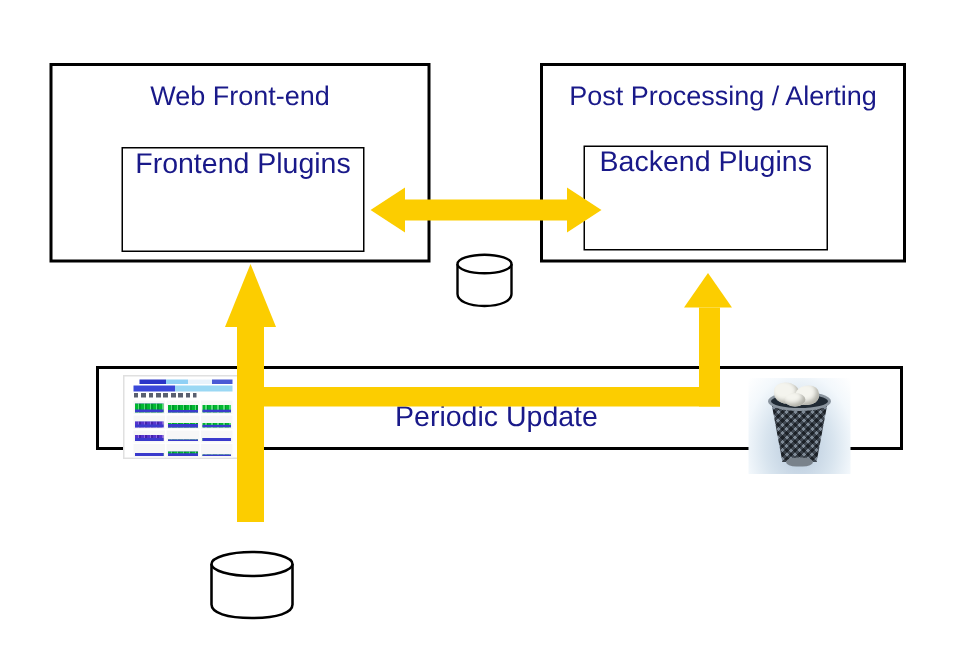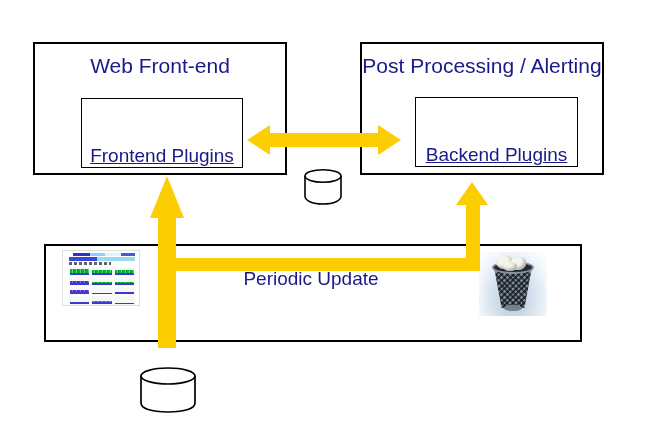--- a/index.html
+++ b/index.html
@@ -7,22 +7,22 @@
     --text:#191989;
     --border:#000000;
     --background:#FFFFFF;
   }
   html,body{margin:0;padding:0;background:var(--background);}
   #canvas{
     position:relative;width:650px;height:438px;background:var(--background);
     font-family:"Liberation Sans",sans-serif;color:var(--text);overflow:hidden;
   }
   .box{position:absolute;border:2px solid var(--border);background:#fff;box-sizing:border-box;}
-  .box.inner{border-width:1.5px;display:flex;align-items:flex-end;justify-content:center;text-decoration:underline;}
-  .box-title{text-align:center;margin-top:10px;font-size:21px;color:var(--text);}
+  .box.inner{border-width:1.5px;display:flex;align-items:flex-start;justify-content:center;}
+  .box-title{text-align:center;margin-top:10px;font-size:18px;color:var(--text);}
   .inner-label{font-size:19px;color:var(--text);}
 
   
   .yshaft{position:absolute;background:var(--arrow);z-index:5;}
   .yhead{position:absolute;width:0;height:0;z-index:5;}
   .yhead.up-a{left:150px;top:176px;border-left:17px solid transparent;border-right:17px solid transparent;border-bottom:42px solid var(--arrow);}
   .yhead.up-b{left:456px;top:182px;border-left:16px solid transparent;border-right:16px solid transparent;border-bottom:23px solid var(--arrow);}
   .yhead.left-c{left:247px;top:125px;border-top:15px solid transparent;border-bottom:15px solid transparent;border-right:23px solid var(--arrow);}
   .yhead.right-c{left:378px;top:125px;border-top:15px solid transparent;border-bottom:15px solid transparent;border-left:23px solid var(--arrow);}
 
@@ -75,26 +75,26 @@
 
   <div class="box" style="left:33px;top:42px;width:254px;height:133px;">
     <div class="box-title">Web Front-end</div>
     <div class="box inner" style="left:46px;top:54px;width:162px;height:70px;">
       <span class="inner-label">Frontend Plugins</span>
     </div>
   </div>
 
   <div class="box" style="left:360px;top:42px;width:244px;height:133px;">
     <div class="box-title">Post Processing / Alerting</div>
-    <div class="box inner" style="left:53px;top:53px;width:163px;height:70px;">
+    <div class="box inner" style="left:27px;top:53px;width:163px;height:70px;">
       <span class="inner-label">Backend Plugins</span>
     </div>
   </div>
 
-  <div class="box" style="left:44px;top:244px;width:538px;height:98px;">
+  <div class="box" style="left:64px;top:244px;width:538px;height:56px;">
     <div class="dashboard">
       <div class="dash-strip1"></div>
       <div class="dash-strip2"></div>
       <div class="dash-textrow"></div>
       <div class="dg">
           <i></i>
           <i></i>
           <i></i>
           <i></i>
           <i></i>

